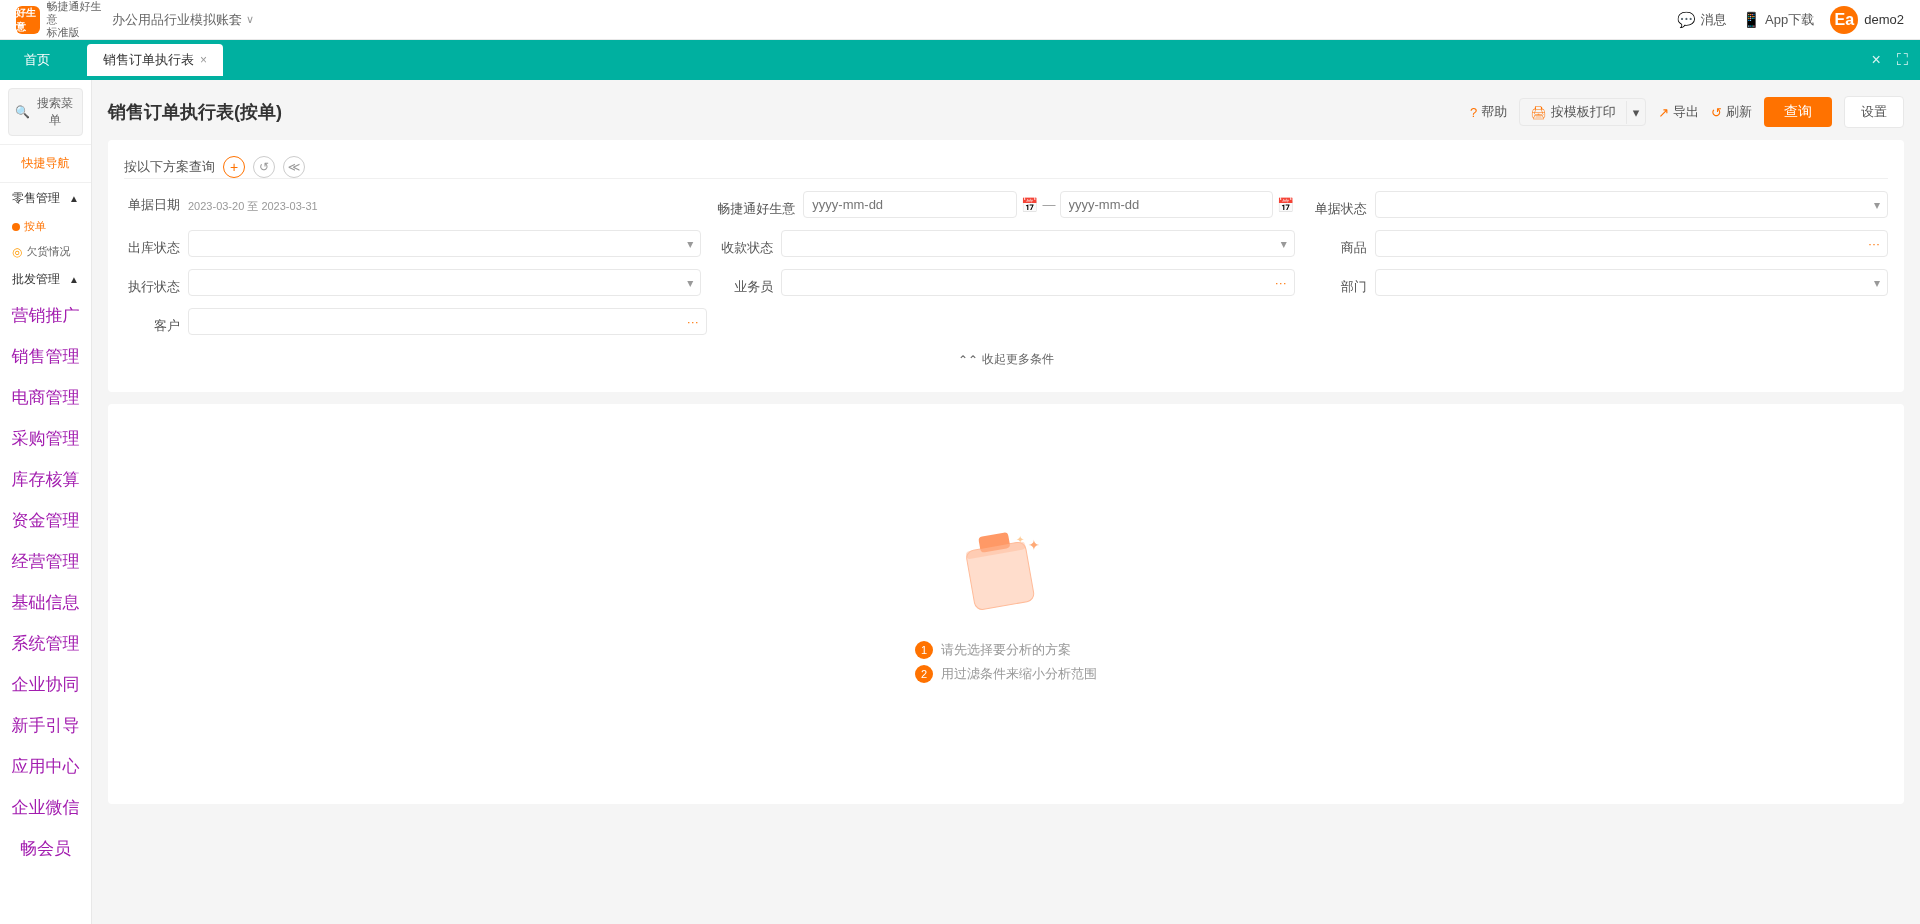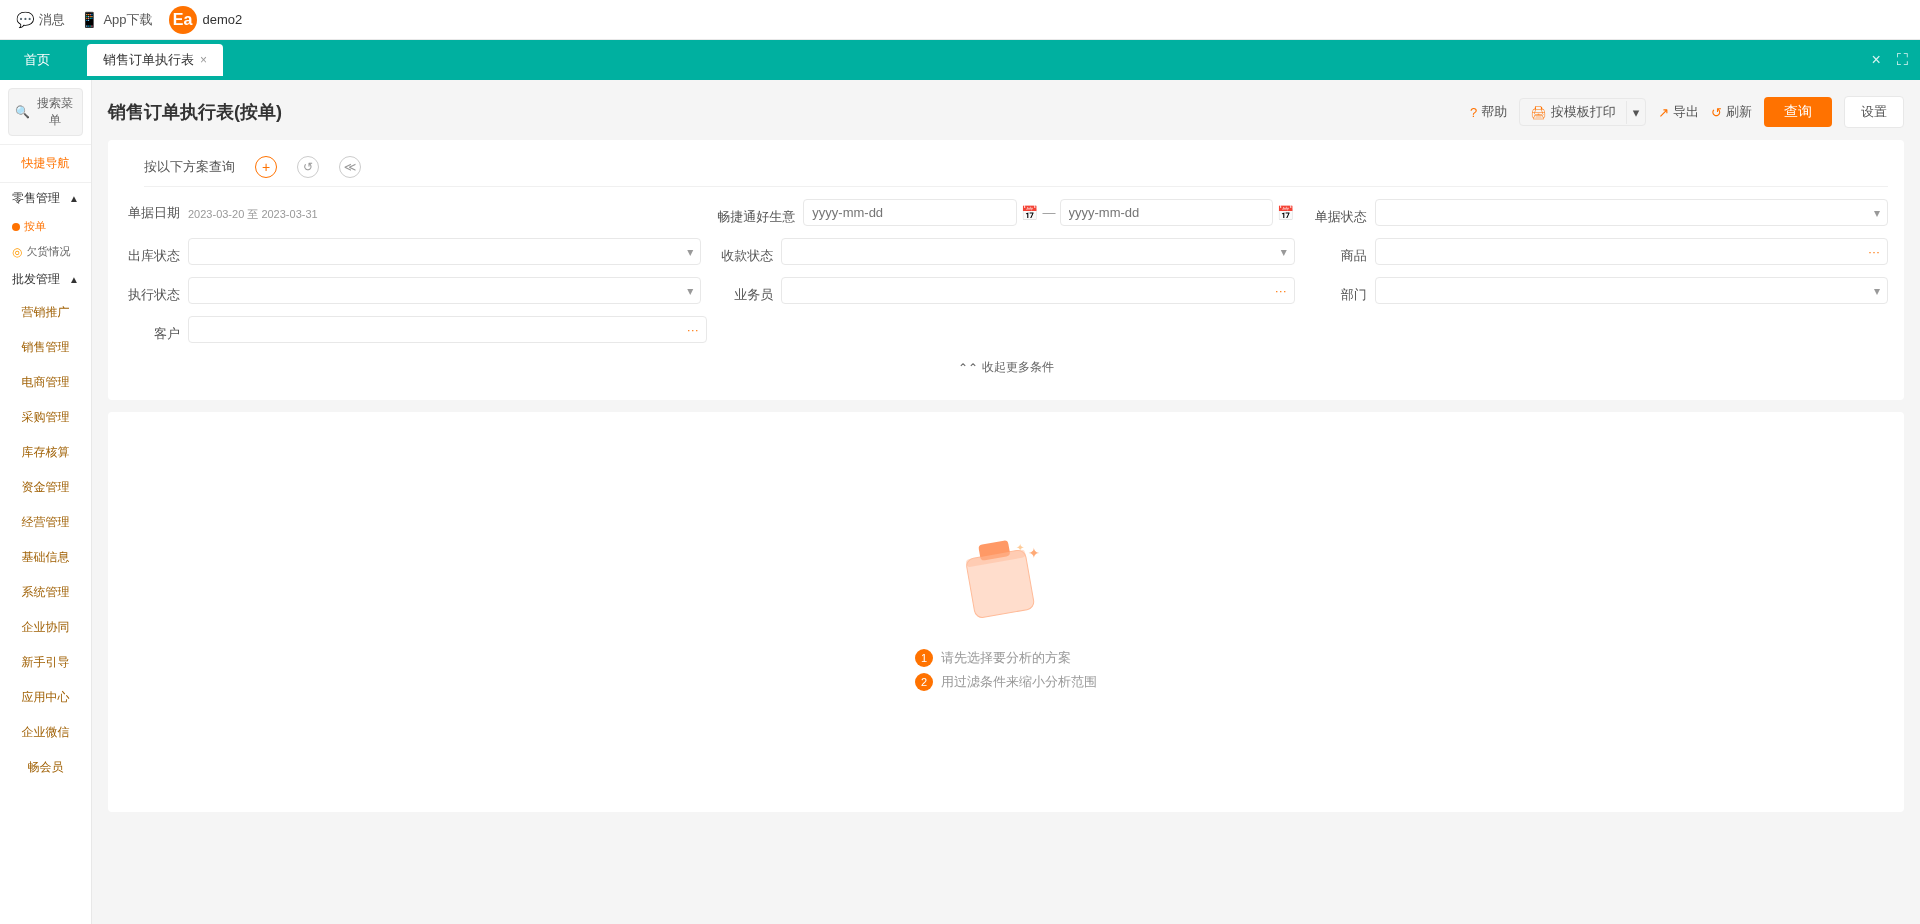--- a/index.html
+++ b/index.html
@@ -28,21 +28,21 @@
 
     
     .main-layout { display: flex; flex: 1; overflow: hidden; }
 
     
     .sidebar { width: 92px; background: #fff; border-right: 1px solid #e8e8e8; display: flex; flex-direction: column; overflow-y: auto; flex-shrink: 0; }
     .sidebar-search { padding: 8px; border-bottom: 1px solid #f0f0f0; }
     .sidebar-search-btn { width: 100%; padding: 6px; background: #f5f5f5; border: 1px solid #e8e8e8; border-radius: 4px; color: #666; font-size: 12px; cursor: pointer; display: flex; align-items: center; justify-content: center; gap: 4px; }
     .sidebar-nav { padding: 4px 0; border-bottom: 1px solid #f0f0f0; }
     .sidebar-nav-title { text-align: center; padding: 6px 4px; color: #ff7200; font-size: 12px; cursor: pointer; }
-    .sidebar-item { padding: 8px 4px; text-align: center; cursor: pointer; color: #a16207; font-size: 12px; display: flex; flex-direction: column; align-items: center; gap: 2px; border-radius: 4px; margin: 1px 4px; }
+    .sidebar-item { padding: 8px 4px; text-align: center; cursor: pointer; color: #a21caf; font-size: 17px; display: flex; flex-direction: column; align-items: center; gap: 2px; border-radius: 4px; margin: 1px 4px; }
     .sidebar-item.section-header { font-size: 12px; color: #333; font-weight: 500; display: flex; flex-direction: row; justify-content: space-between; padding: 6px 8px; }
     .sidebar-sub-item { padding: 6px 4px; text-align: right; cursor: pointer; color: #666; font-size: 11px; margin: 1px 4px; border-radius: 3px; }
     .sidebar-sub-item.active { color: #ff7200; display: flex; align-items: center; gap: 4px; }
 
     
     .content-area { flex: 1; overflow-y: auto; padding: 16px; background: #f5f5f5; }
 
     
     .page-header { display: flex; align-items: center; justify-content: space-between; margin-bottom: 12px; }
     .page-title { font-size: 18px; font-weight: 600; color: #333; }
@@ -85,20 +85,33 @@
     .hint-item { display: flex; align-items: center; gap: 8px; color: #999; font-size: 13px; }
     .hint-num { width: 18px; height: 18px; border-radius: 50%; background: #ff7200; color: #fff; font-size: 11px; display: flex; align-items: center; justify-content: center; flex-shrink: 0; }
 
     
     .filter-container { background: #fff; border-radius: 4px; padding: 16px; position: relative; }
   </style>
 </head>
 <body>
 
 <div class="top-bar">
+  <div class="top-bar-left">
+    <div class="logo-area">
+      <div class="logo-icon">好生意</div>
+      <div class="logo-text">
+        <div>畅捷通好生意</div>
+        <div>标准版</div>
+      </div>
+    </div>
+    <div class="breadcrumb-area">
+      <span>办公用品行业模拟账套</span>
+      <span style="color:#999;font-size:11px;">∨</span>
+    </div>
+  </div>
   <div class="top-bar-right">
     <div class="top-bar-btn">
       <span style="font-size:15px;">💬</span>
       <span>消息</span>
     </div>
     <div class="top-bar-btn">
       <span style="font-size:15px;">📱</span>
       <span>App下载</span>
     </div>
     <div style="display:flex;align-items:center;gap:6px;cursor:pointer;">
@@ -227,21 +240,21 @@
           <span>查询</span>
         </button>
         <button class="settings-btn">
           <span>设置</span>
         </button>
       </div>
     </div>
 
     <div class="filter-container">
 
-      <div style="display:flex;align-items:center;gap:20px;margin-bottom:12px;border-bottom:1px solid #f0f0f0;padding-bottom:8px;margin-left:20px;">
+      <div style="display:flex;align-items:center;gap:8px;margin-bottom:12px;border-bottom:1px solid #f0f0f0;">
         <span style="color:#555;font-size:13px;">按以下方案查询</span>
         <div class="filter-icon-btn add" title="添加">+</div>
         <div class="filter-icon-btn refresh" title="刷新" style="font-size:12px;">↺</div>
         <div class="filter-icon-btn collapse" title="收起" style="font-size:12px;">≪</div>
       </div>
 
       <div class="filter-row" style="margin-bottom:12px;">
 
         <div class="filter-field">
           <span class="filter-label">单据日期</span>

